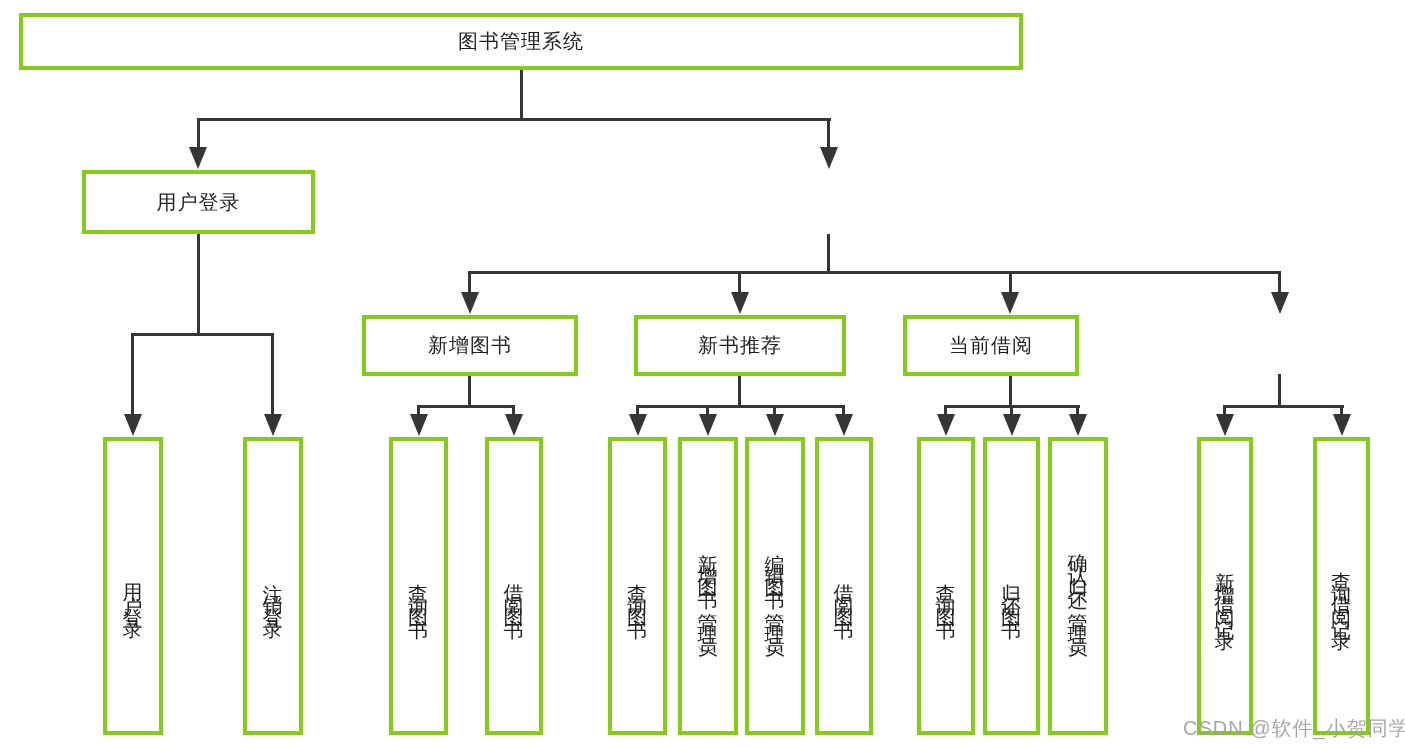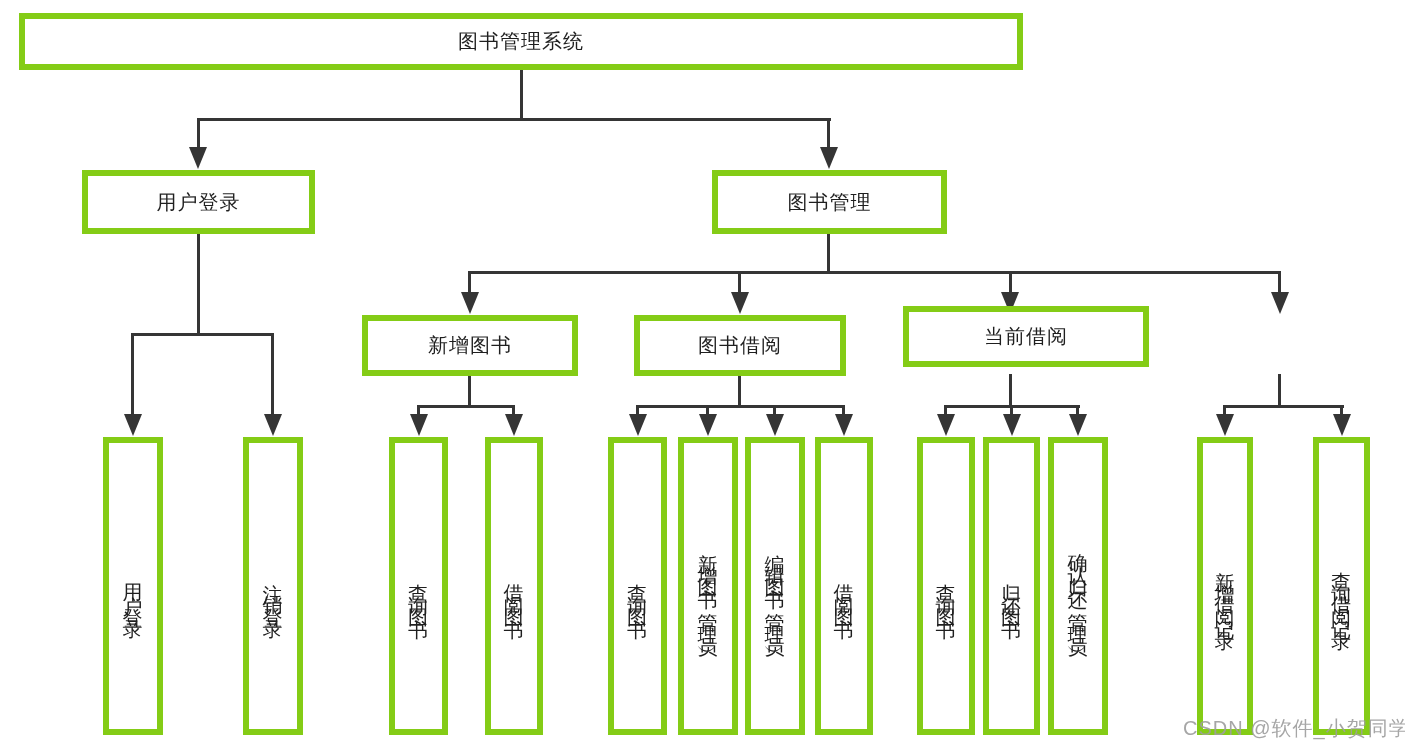--- a/index.html
+++ b/index.html
@@ -7,21 +7,21 @@
     position:relative;
     width:1405px;height:747px;
     background:#ffffff;
     font-family:"Liberation Sans","DejaVu Sans",sans-serif;
     overflow:hidden;
   }
   .box{
     position:absolute;
     box-sizing:border-box;
     background:#ffffff;
-    border:6px solid #84cc16;
+    border:4px solid #84cc16;
     display:flex;
     align-items:center;
     justify-content:center;
     color:#1f1f1f;
     font-size:20px;
     letter-spacing:1px;
     z-index:2;
   }
   .vbox .vtext{
     writing-mode:vertical-rl;
@@ -63,23 +63,20 @@
   <div class="vl" style="left:520px;top:70px;height:50px"></div>
   <div class="hl" style="left:197px;top:118px;width:634px"></div>
   <div class="vl" style="left:197px;top:118px;height:32px"></div>
   <div class="arrow" style="left:189px;top:147px"></div>
   <div class="vl" style="left:827px;top:118px;height:32px"></div>
   <div class="arrow" style="left:820px;top:147px"></div>
 
   <div class="box" style="left:82px;top:170px;width:233px;height:64px">
     <span>用户登录</span>
   </div>
-  <div class="box" style="left:712px;top:170px;width:235px;height:64px">
-    <span>图书管理</span>
-  </div>
 
   <div class="vl" style="left:197px;top:234px;height:102px"></div>
   <div class="hl" style="left:131px;top:333px;width:143px"></div>
   <div class="vl" style="left:131px;top:333px;height:84px"></div>
   <div class="arrow" style="left:124px;top:414px"></div>
   <div class="vl" style="left:271px;top:333px;height:84px"></div>
   <div class="arrow" style="left:264px;top:414px"></div>
 
   <div class="vl" style="left:827px;top:234px;height:40px"></div>
   <div class="hl" style="left:468px;top:271px;width:813px"></div>
@@ -89,23 +86,23 @@
   <div class="arrow" style="left:731px;top:292px"></div>
   <div class="vl" style="left:1009px;top:271px;height:25px"></div>
   <div class="arrow" style="left:1001px;top:292px"></div>
   <div class="vl" style="left:1278px;top:271px;height:25px"></div>
   <div class="arrow" style="left:1271px;top:292px"></div>
 
   <div class="box" style="left:362px;top:315px;width:216px;height:61px">
     <span>新增图书</span>
   </div>
   <div class="box" style="left:634px;top:315px;width:212px;height:61px">
-    <span>图书借阅</span>
+    <span>新书推荐</span>
   </div>
-  <div class="box" style="left:903px;top:306px;width:246px;height:61px">
+  <div class="box" style="left:903px;top:315px;width:176px;height:61px">
     <span>当前借阅</span>
   </div>
 
   <div class="vl" style="left:468px;top:374px;height:33px"></div>
   <div class="hl" style="left:417px;top:405px;width:98px"></div>
   <div class="vl" style="left:417px;top:405px;height:14px"></div>
   <div class="arrow" style="left:410px;top:414px"></div>
   <div class="vl" style="left:512px;top:405px;height:14px"></div>
   <div class="arrow" style="left:505px;top:414px"></div>
 

